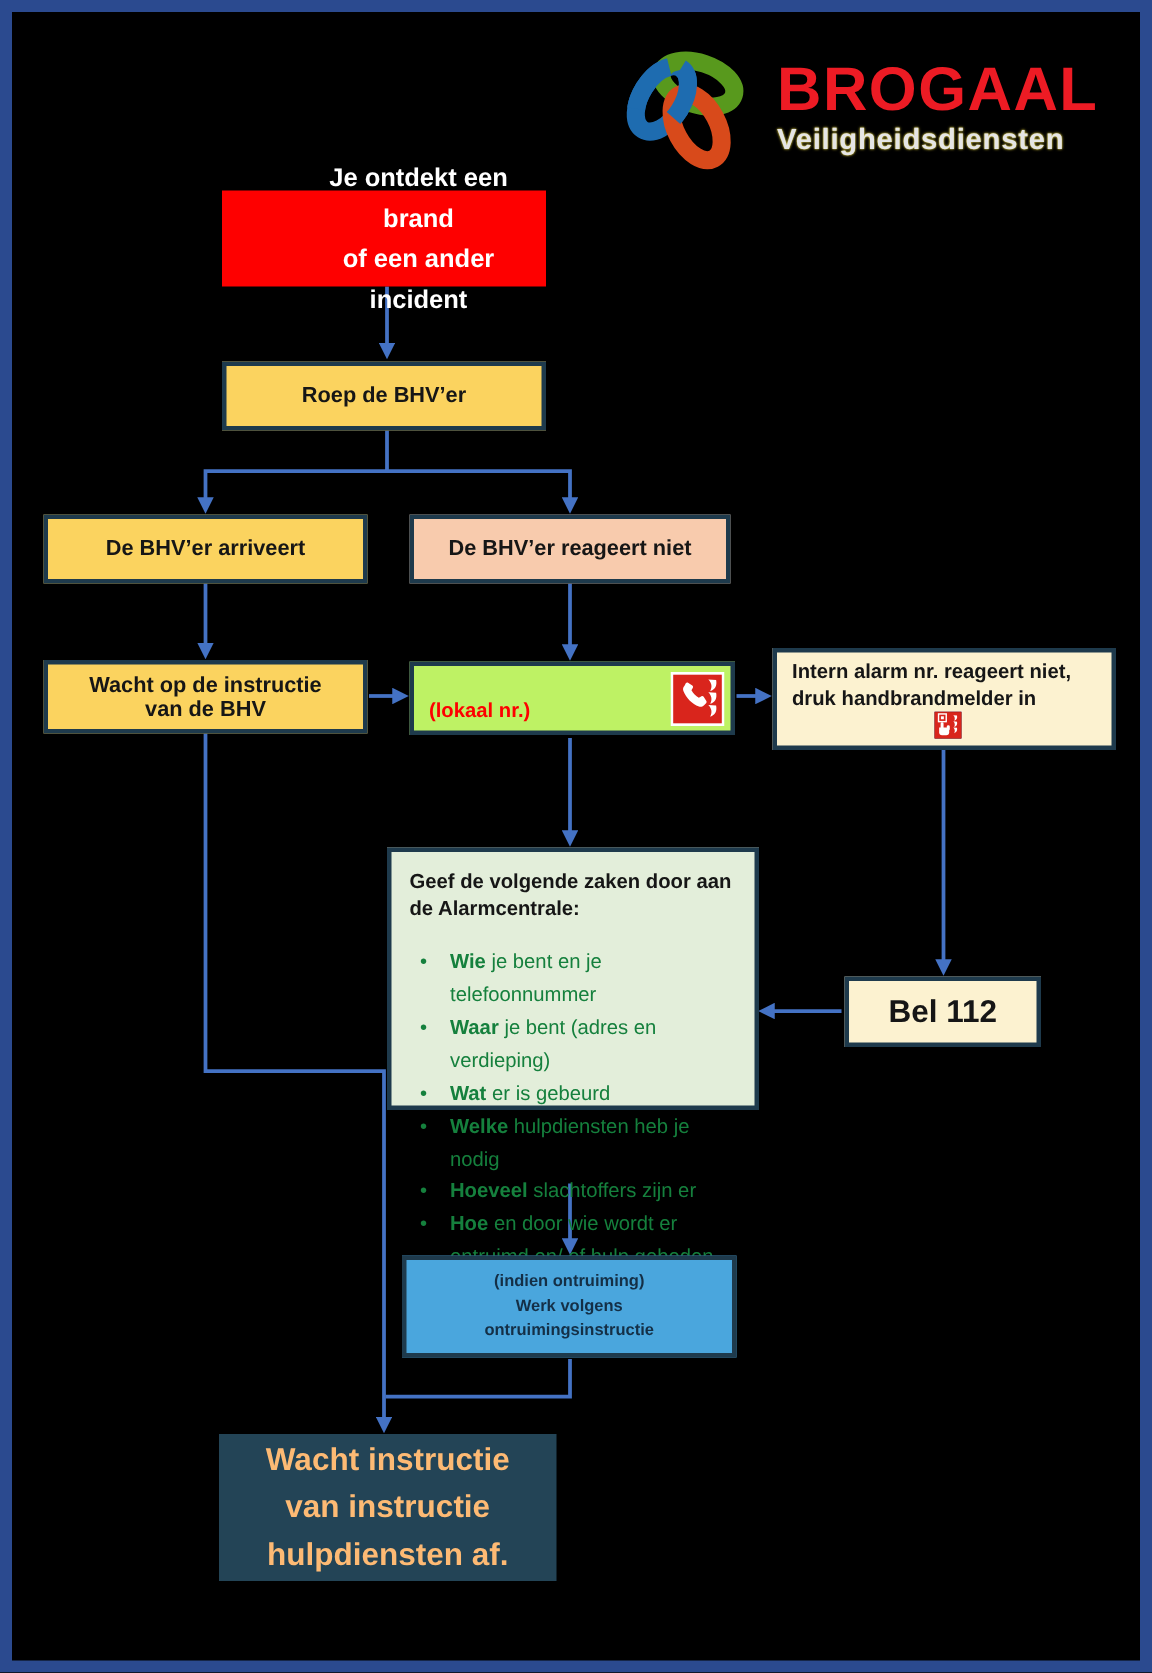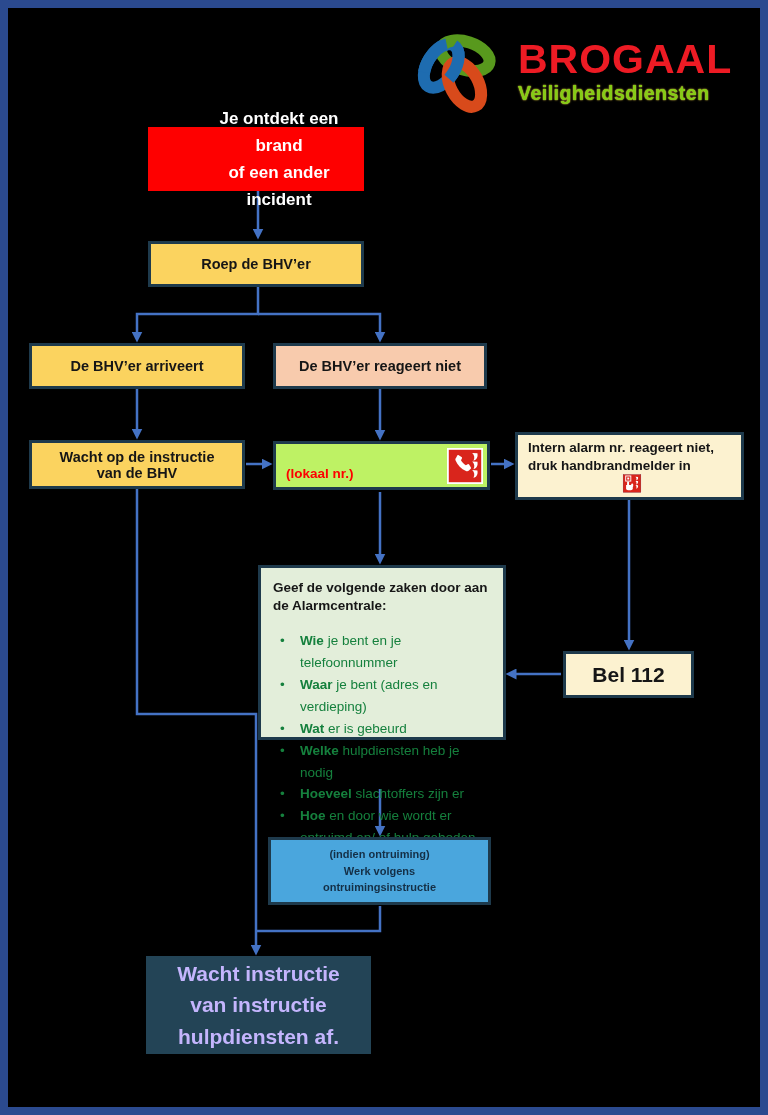--- a/index.html
+++ b/index.html
@@ -21,39 +21,39 @@
     text-align:center;border:3px solid var(--box-border);
     font-weight:bold;color:#161616;
   }
   .node-red{background:var(--red);border:none;color:#fff;font-size:17px;line-height:1.6;padding-left:46px;}
   .node-yellow{background:var(--yellow);font-size:14.5px;}
   .node-peach{background:var(--peach);font-size:14.5px;}
   .node-cream{background:var(--cream);font-size:13.5px;}
   .node-black{background:#bef264;justify-content:flex-start;}
   .node-green{background:var(--green);display:block;text-align:left;font-weight:normal;}
   .node-blue{background:var(--blue);color:#142f46;font-size:11px;line-height:1.5;}
-  .node-dark{background:var(--dark);border:none;color:#c4b5fd;font-size:21px;line-height:1.5;}
+  .node-dark{background:var(--dark);border:none;color:#fdba74;font-size:21px;line-height:1.5;}
 
   .lokaal-label{color:var(--red);font-size:13.5px;font-weight:bold;padding:16px 0 0 10px;}
   .lokaal-icon{position:absolute;right:4px;top:4px;}
 
   .intern{justify-content:space-between;padding:4px 6px 4px 10px;text-align:left;line-height:1.3;flex-direction:column;}
   .intern .txt{flex:1;}
 
   .green-header{font-weight:bold;font-size:13.5px;line-height:1.35;margin:0;color:#161616;}
   ul.green-list{list-style:none;margin:15px 0 0 0;padding:0;font-size:13.5px;line-height:1.62;color:#15803d;}
   ul.green-list li{position:relative;padding-left:27px;}
   ul.green-list li::before{content:"\2022";position:absolute;left:7px;}
 
   .bel112{font-size:21px;}
 
   .logo{position:absolute;left:398px;top:16px;z-index:2;display:flex;align-items:center;}
   .logo-text{margin-left:10px;}
   .brand{color:var(--brand-red);font-weight:bold;font-size:41px;letter-spacing:1px;line-height:1;}
-  .brand-sub{color:#84cc16;font-weight:bold;font-size:19.5px;letter-spacing:.5px;margin-top:2px;
+  .brand-sub{color:#e5e5e5;font-weight:bold;font-size:19.5px;letter-spacing:.5px;margin-top:2px;
     text-shadow:0 0 1px #cdbd3e,0 0 2px #cdbd3e;}
   .line{display:block;}
 </style>
 </head>
 <body>
 
 <div class="canvas">
 
   <svg class="connectors" viewBox="0 0 752 1099">
     <defs>

